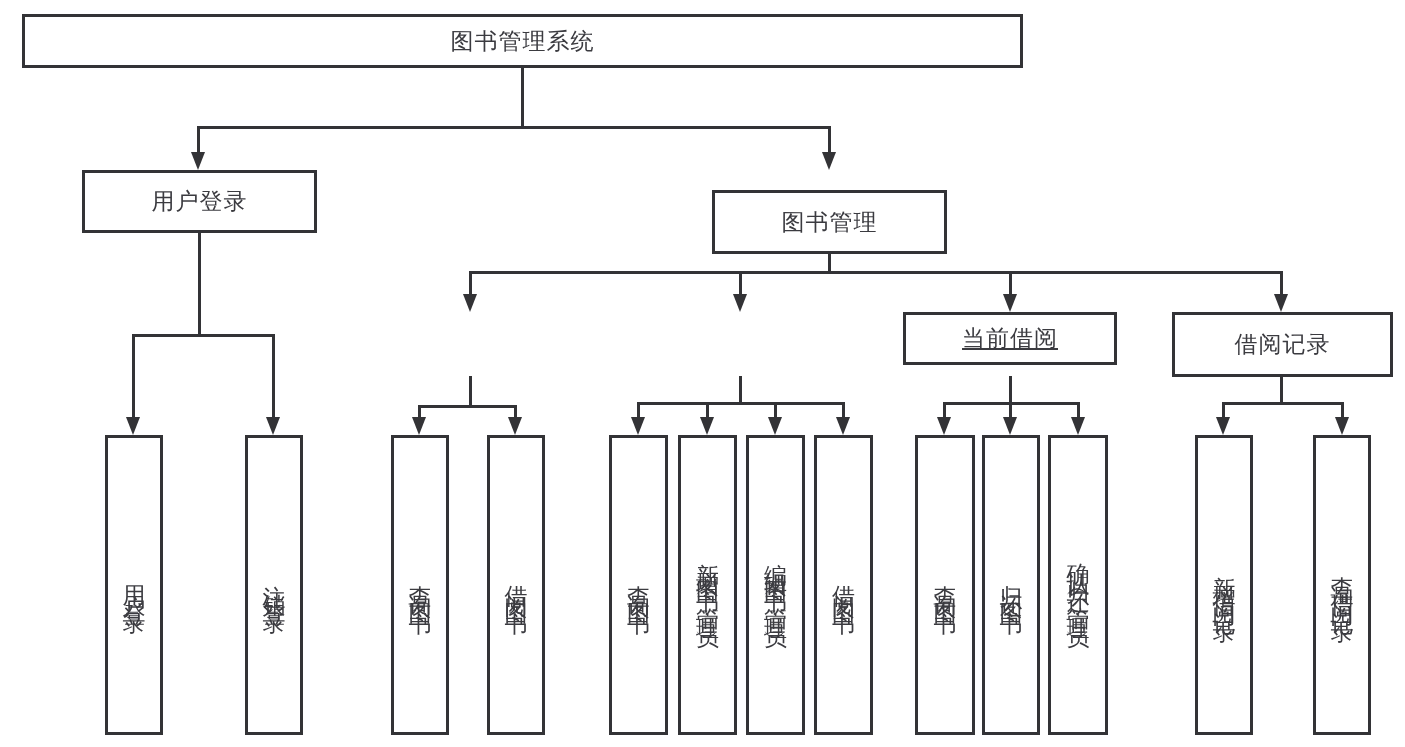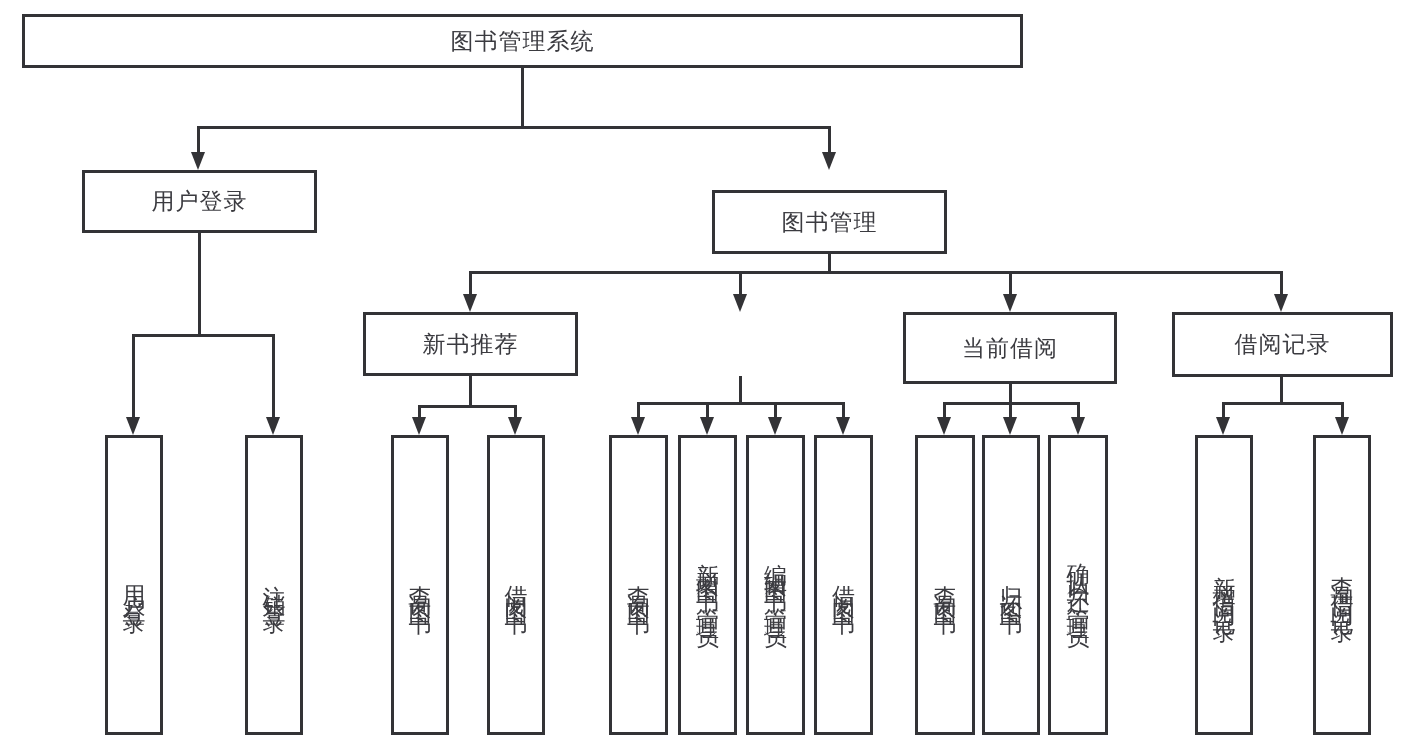--- a/index.html
+++ b/index.html
@@ -56,24 +56,21 @@
     <span>图书管理系统</span>
   </div>
 
   <div class="box h" style="left:82px;top:170px;width:235px;height:63px;">
     <span>用户登录</span>
   </div>
   <div class="box h" style="left:712px;top:169px;width:235px;height:64px;margin-top:21px;">
     <span>图书管理</span>
   </div>
 
-  <div class="box h" style="left:363px;top:312px;width:215px;height:64px;">
-    <span>新书推荐</span>
-  </div>
-  <div class="box h" style="left:903px;top:312px;width:214px;height:72px;">
+  <div class="box h" style="left:903px;top:312px;width:214px;height:53px;text-decoration:underline;">
     <span>当前借阅</span>
   </div>
   <div class="box h" style="left:1172px;top:312px;width:221px;height:65px;">
     <span>借阅记录</span>
   </div>
 
   <div class="box v" style="left:105px;top:435px;width:58px;height:300px;">
     <span>用户登录</span>
   </div>
   <div class="box v" style="left:245px;top:435px;width:58px;height:300px;">

